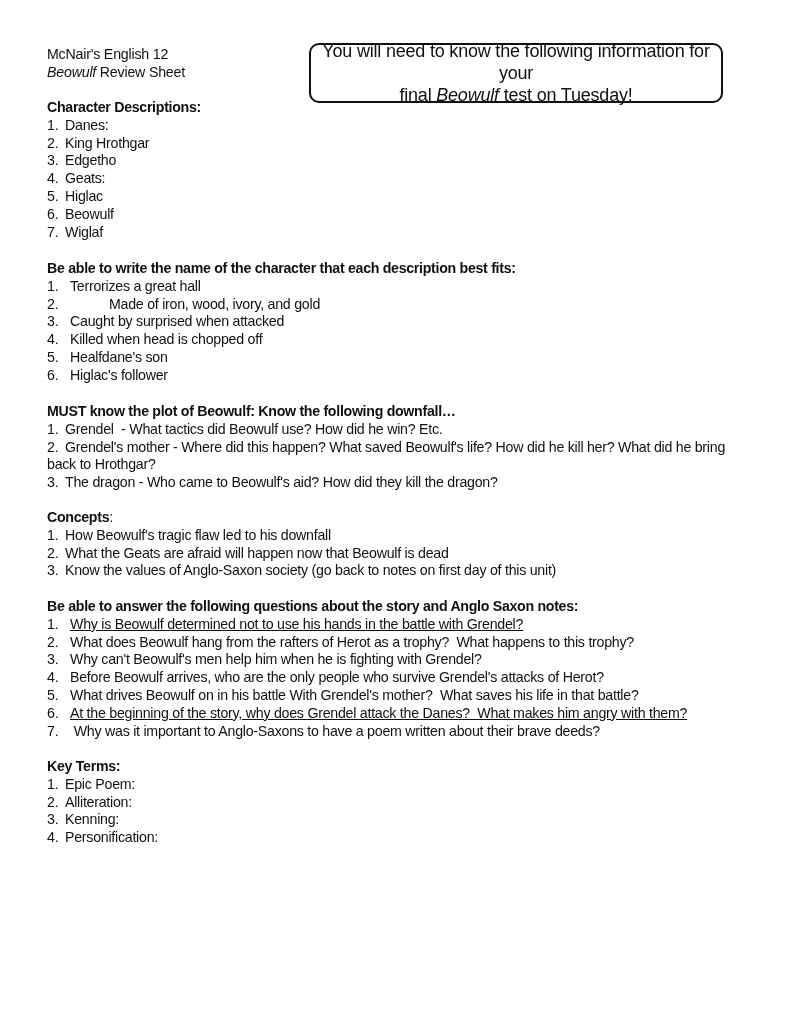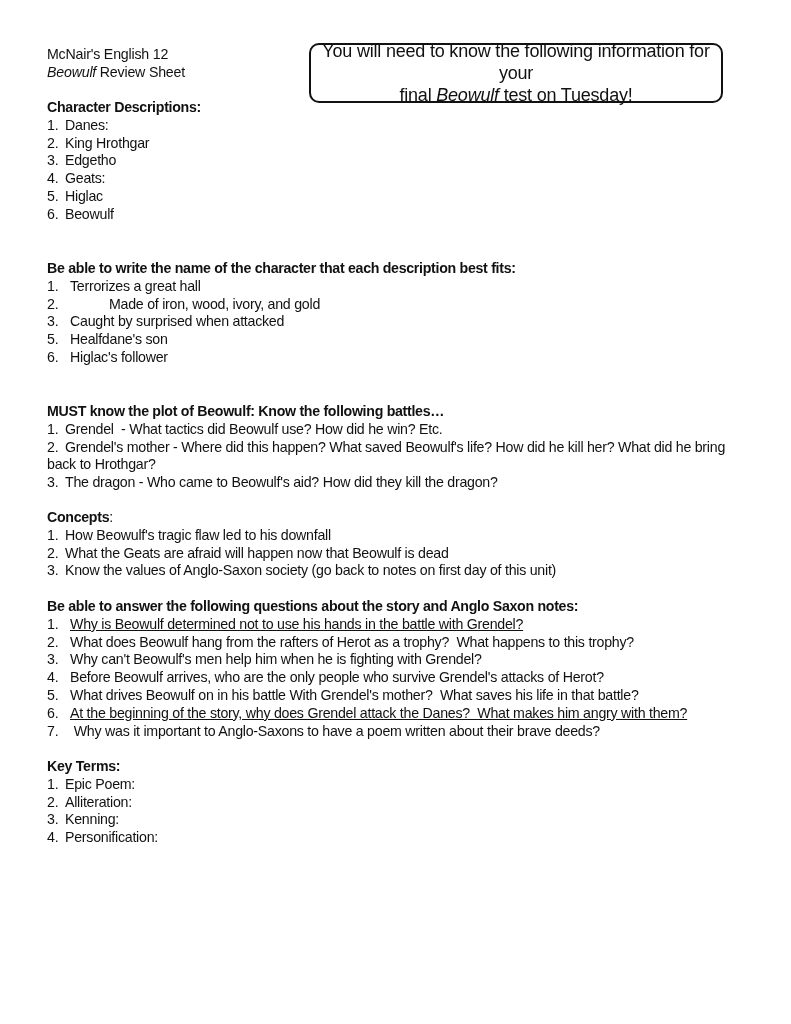--- a/index.html
+++ b/index.html
@@ -42,36 +42,38 @@
 
 <div class="section" style="top:99px;">
   <span class="heading">Character Descriptions:</span>
   <div>
       <span class="item"><span class="num narrow">1.</span><span style="white-space: pre-wrap;">Danes:</span></span>
       <span class="item"><span class="num narrow">2.</span><span style="white-space: pre-wrap;">King Hrothgar</span></span>
       <span class="item"><span class="num narrow">3.</span><span style="white-space: pre-wrap;">Edgetho</span></span>
       <span class="item"><span class="num narrow">4.</span><span style="white-space: pre-wrap;">Geats:</span></span>
       <span class="item"><span class="num narrow">5.</span><span style="white-space: pre-wrap;">Higlac</span></span>
       <span class="item"><span class="num narrow">6.</span><span style="white-space: pre-wrap;">Beowulf</span></span>
+      <span class="item"><span class="num narrow">7.</span><span style="white-space: pre-wrap;">Wiglaf</span></span>
     </div>
 </div>
 
 <div class="section" style="top:260px;">
   <span class="heading">Be able to write the name of the character that each description best fits:</span>
   <div>
       <span class="item"><span class="num wide">1.</span><span style="white-space: pre-wrap;">Terrorizes a great hall</span></span>
       <span class="item"><span class="num wide">2.</span><span style="white-space: pre-wrap; margin-left: 39px;">Made of iron, wood, ivory, and gold</span></span>
       <span class="item"><span class="num wide">3.</span><span style="white-space: pre-wrap;">Caught by surprised when attacked</span></span>
+      <span class="item"><span class="num wide">4.</span><span style="white-space: pre-wrap;">Killed when head is chopped off</span></span>
       <span class="item"><span class="num wide">5.</span><span style="white-space: pre-wrap;">Healfdane's son</span></span>
       <span class="item"><span class="num wide">6.</span><span style="white-space: pre-wrap;">Higlac's follower</span></span>
     </div>
 </div>
 
 <div class="section" style="top:403px;">
-  <span class="heading">MUST know the plot of Beowulf: Know the following battles…</span>
+  <span class="heading">MUST know the plot of Beowulf: Know the following downfall…</span>
   <div>
       <span class="item wrap"><span class="num narrow">1.</span><span style="white-space: pre-wrap;">Grendel  - What tactics did Beowulf use? How did he win? Etc.</span></span>
       <span class="item wrap"><span class="num narrow">2.</span><span style="white-space: pre-wrap;">Grendel's mother - Where did this happen? What saved Beowulf's life? How did he kill her? What did he bring back to Hrothgar?</span></span>
       <span class="item wrap"><span class="num narrow">3.</span><span style="white-space: pre-wrap;">The dragon - Who came to Beowulf's aid? How did they kill the dragon?</span></span>
     </div>
 </div>
 
 <div class="section" style="top:509px;">
   <span class="heading"><span>Concepts</span><span class="plain">:</span></span>
   <div>

